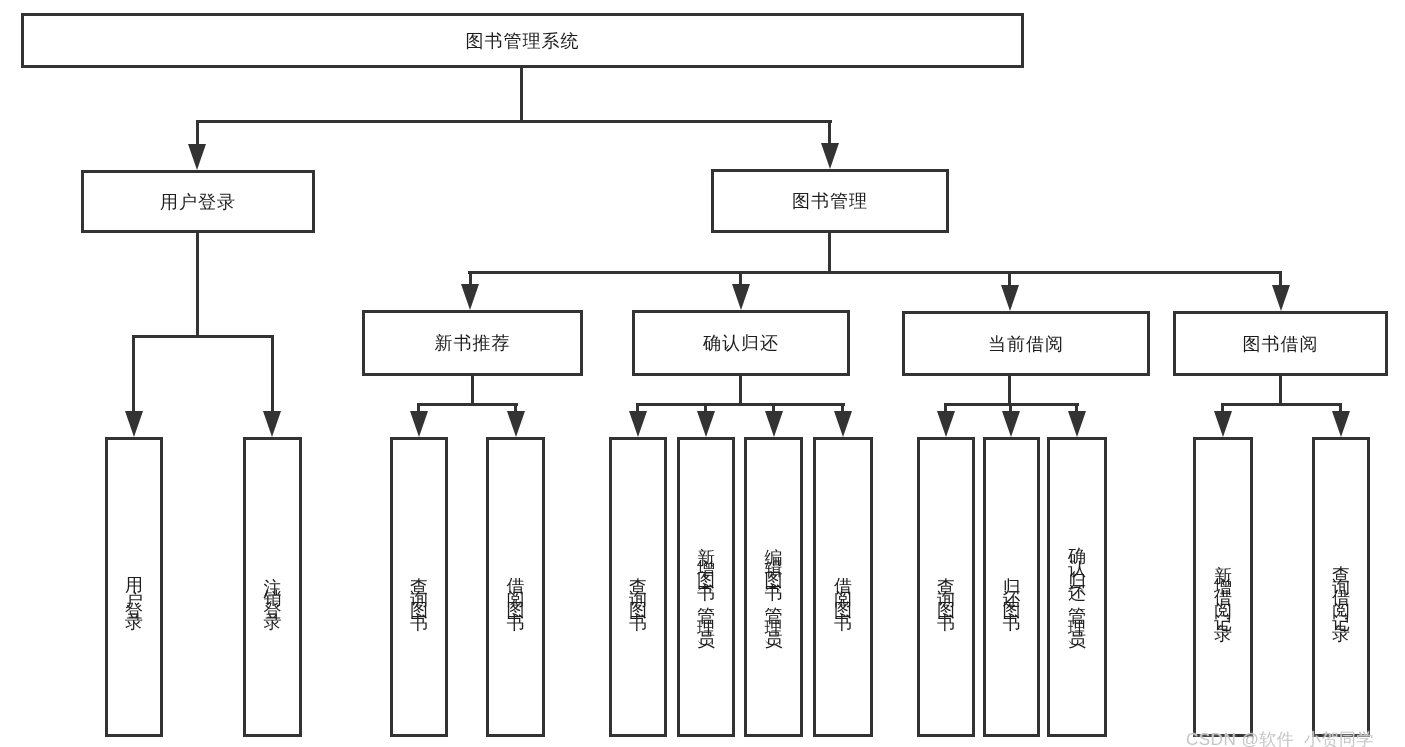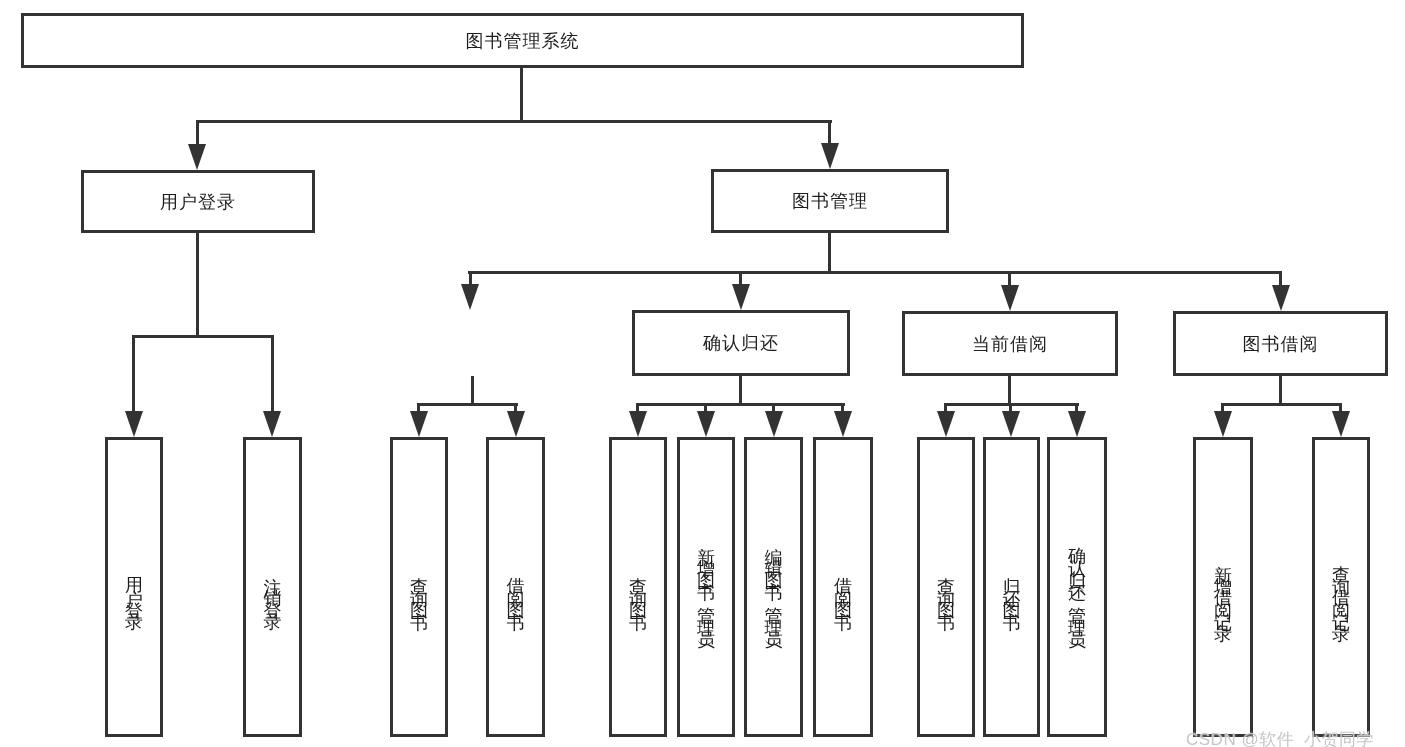--- a/index.html
+++ b/index.html
@@ -89,22 +89,23 @@
   <div class="hline" style="left:468px; top:271px; width:814px;"></div>
   <div class="vline" style="left:469px; top:271px; height:20px;"></div>
   <div class="arrow" style="left:461px; top:284px;"></div>
   <div class="vline" style="left:739px; top:271px; height:20px;"></div>
   <div class="arrow" style="left:732px; top:284px;"></div>
   <div class="vline" style="left:1008px; top:271px; height:20px;"></div>
   <div class="arrow" style="left:1001px; top:285px;"></div>
   <div class="vline" style="left:1279px; top:271px; height:20px;"></div>
   <div class="arrow" style="left:1272px; top:285px;"></div>
 
+  <div class="node" style="left:362px; top:310px; width:221px; height:66px;">新书推荐</div>
   <div class="node" style="left:632px; top:310px; width:218px; height:66px;">确认归还</div>
-  <div class="node" style="left:902px; top:311px; width:216px; height:65px;">当前借阅</div>
+  <div class="node" style="left:902px; top:311px; width:248px; height:65px;">当前借阅</div>
   <div class="node" style="left:1173px; top:311px; width:215px; height:65px;">图书借阅</div>
 
   <div class="vline" style="left:471px; top:376px; height:30px;"></div>
   <div class="hline" style="left:418px; top:403px; width:100px;"></div>
   <div class="vline" style="left:417px; top:403px; height:14px;"></div>
   <div class="arrow" style="left:410px; top:411px;"></div>
   <div class="vline" style="left:514px; top:403px; height:14px;"></div>
   <div class="arrow" style="left:507px; top:411px;"></div>
 
   <div class="vline" style="left:739px; top:376px; height:30px;"></div>

